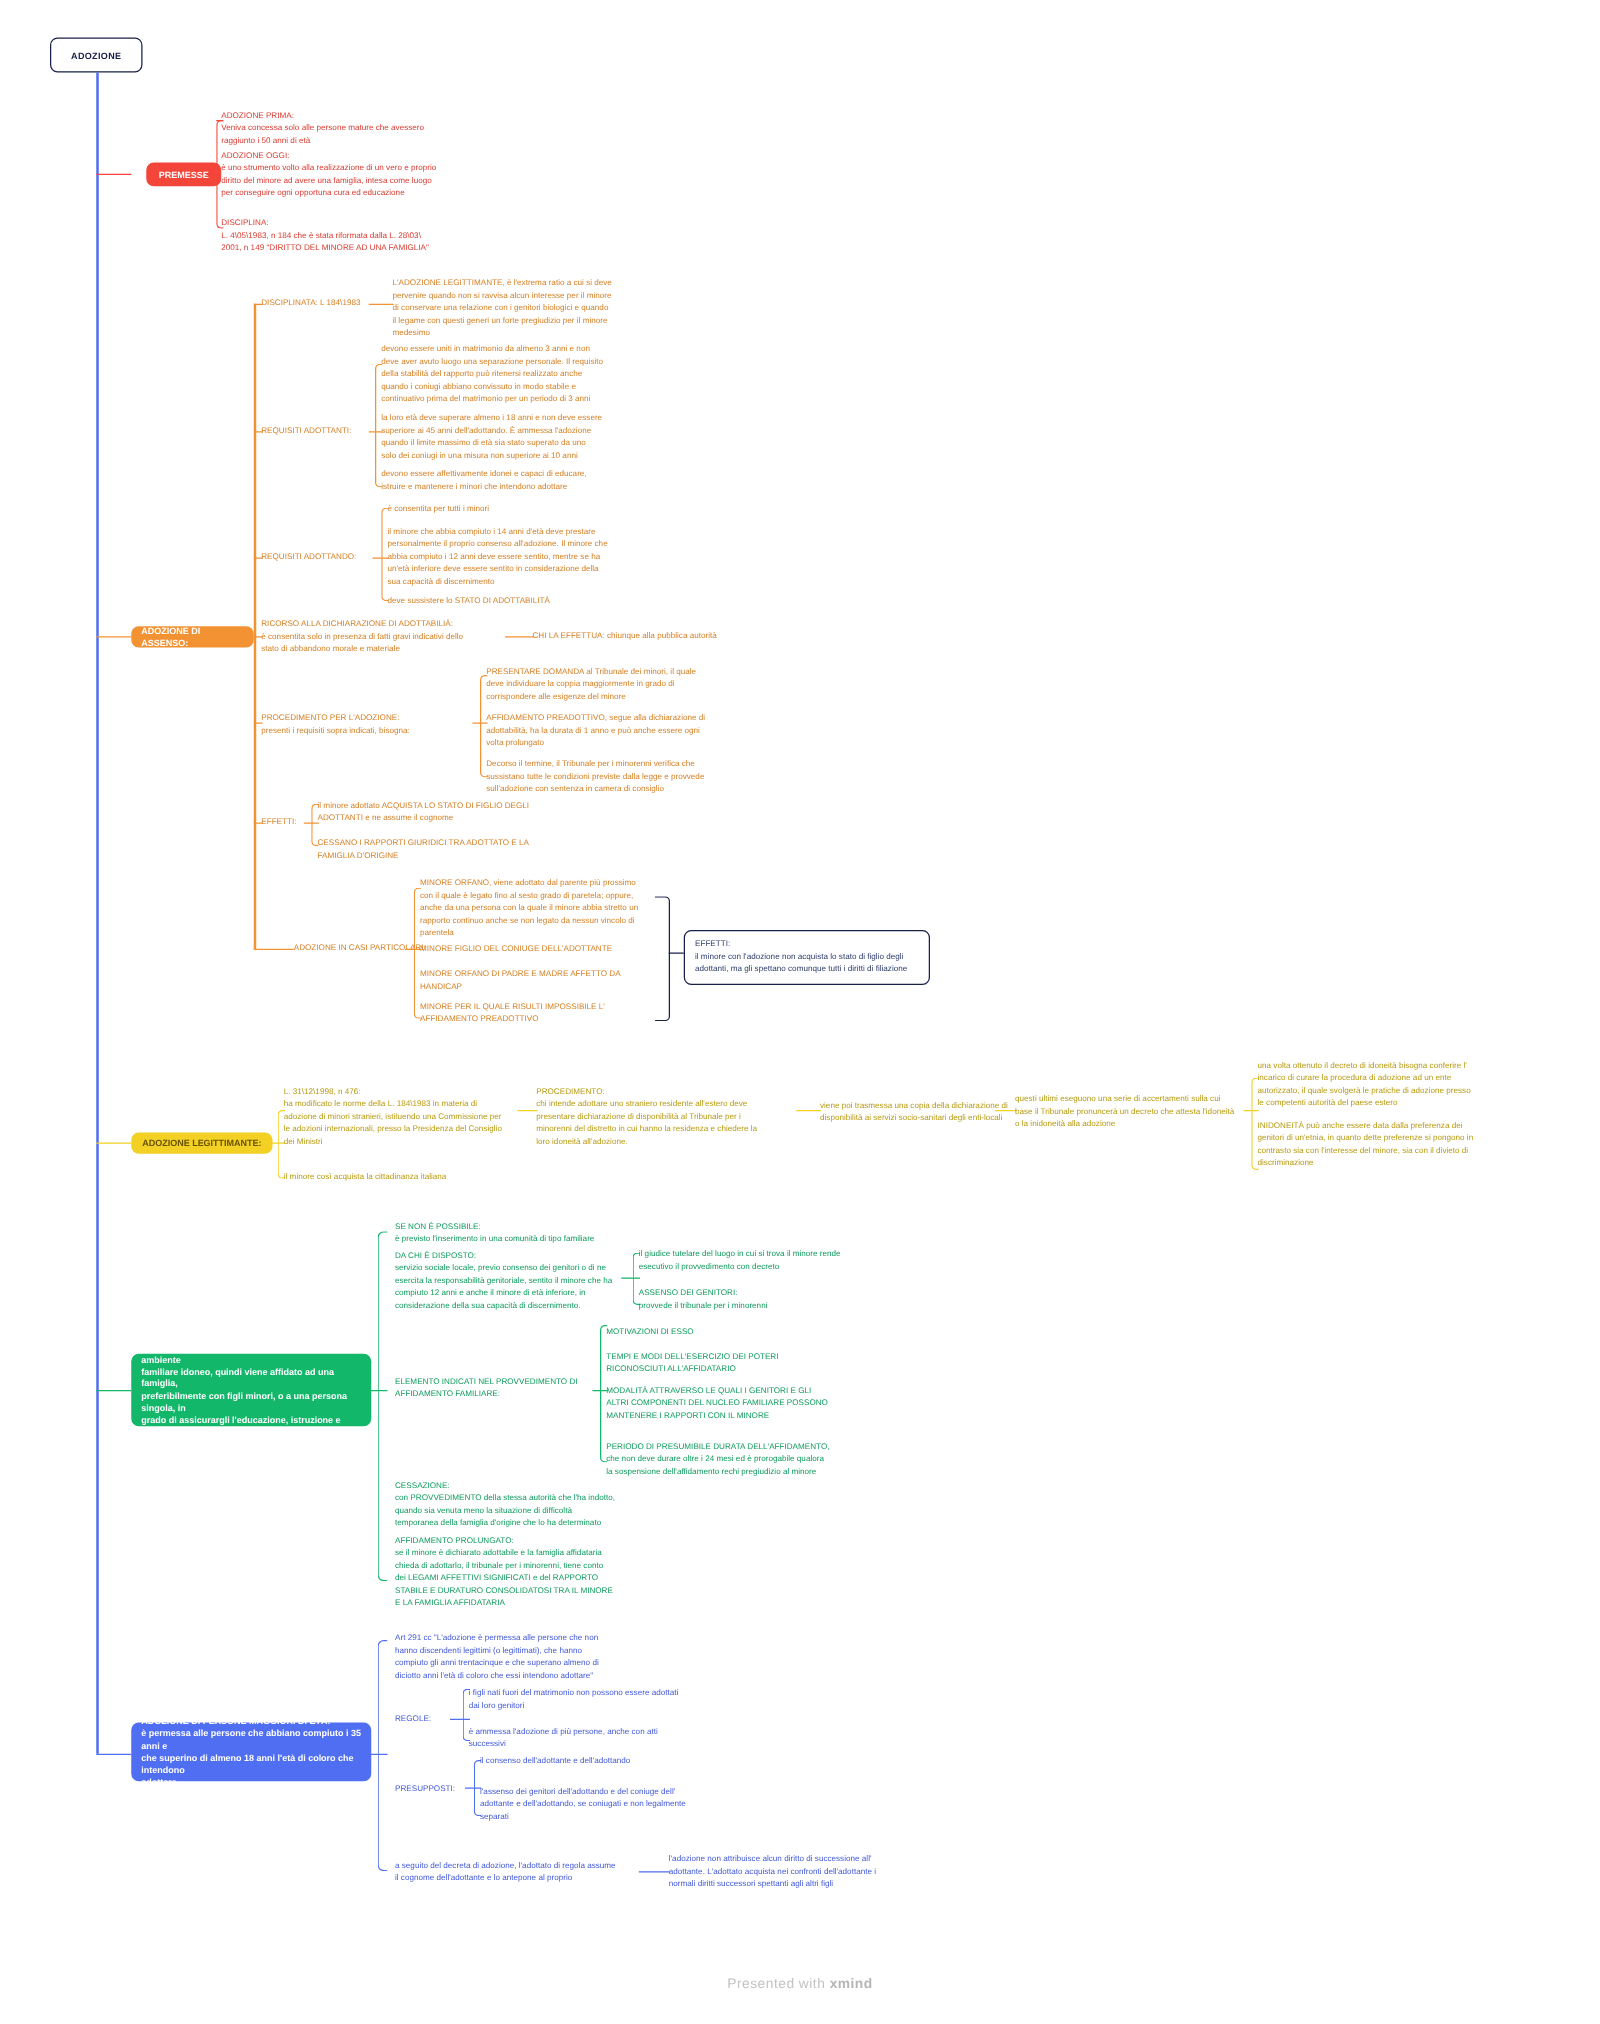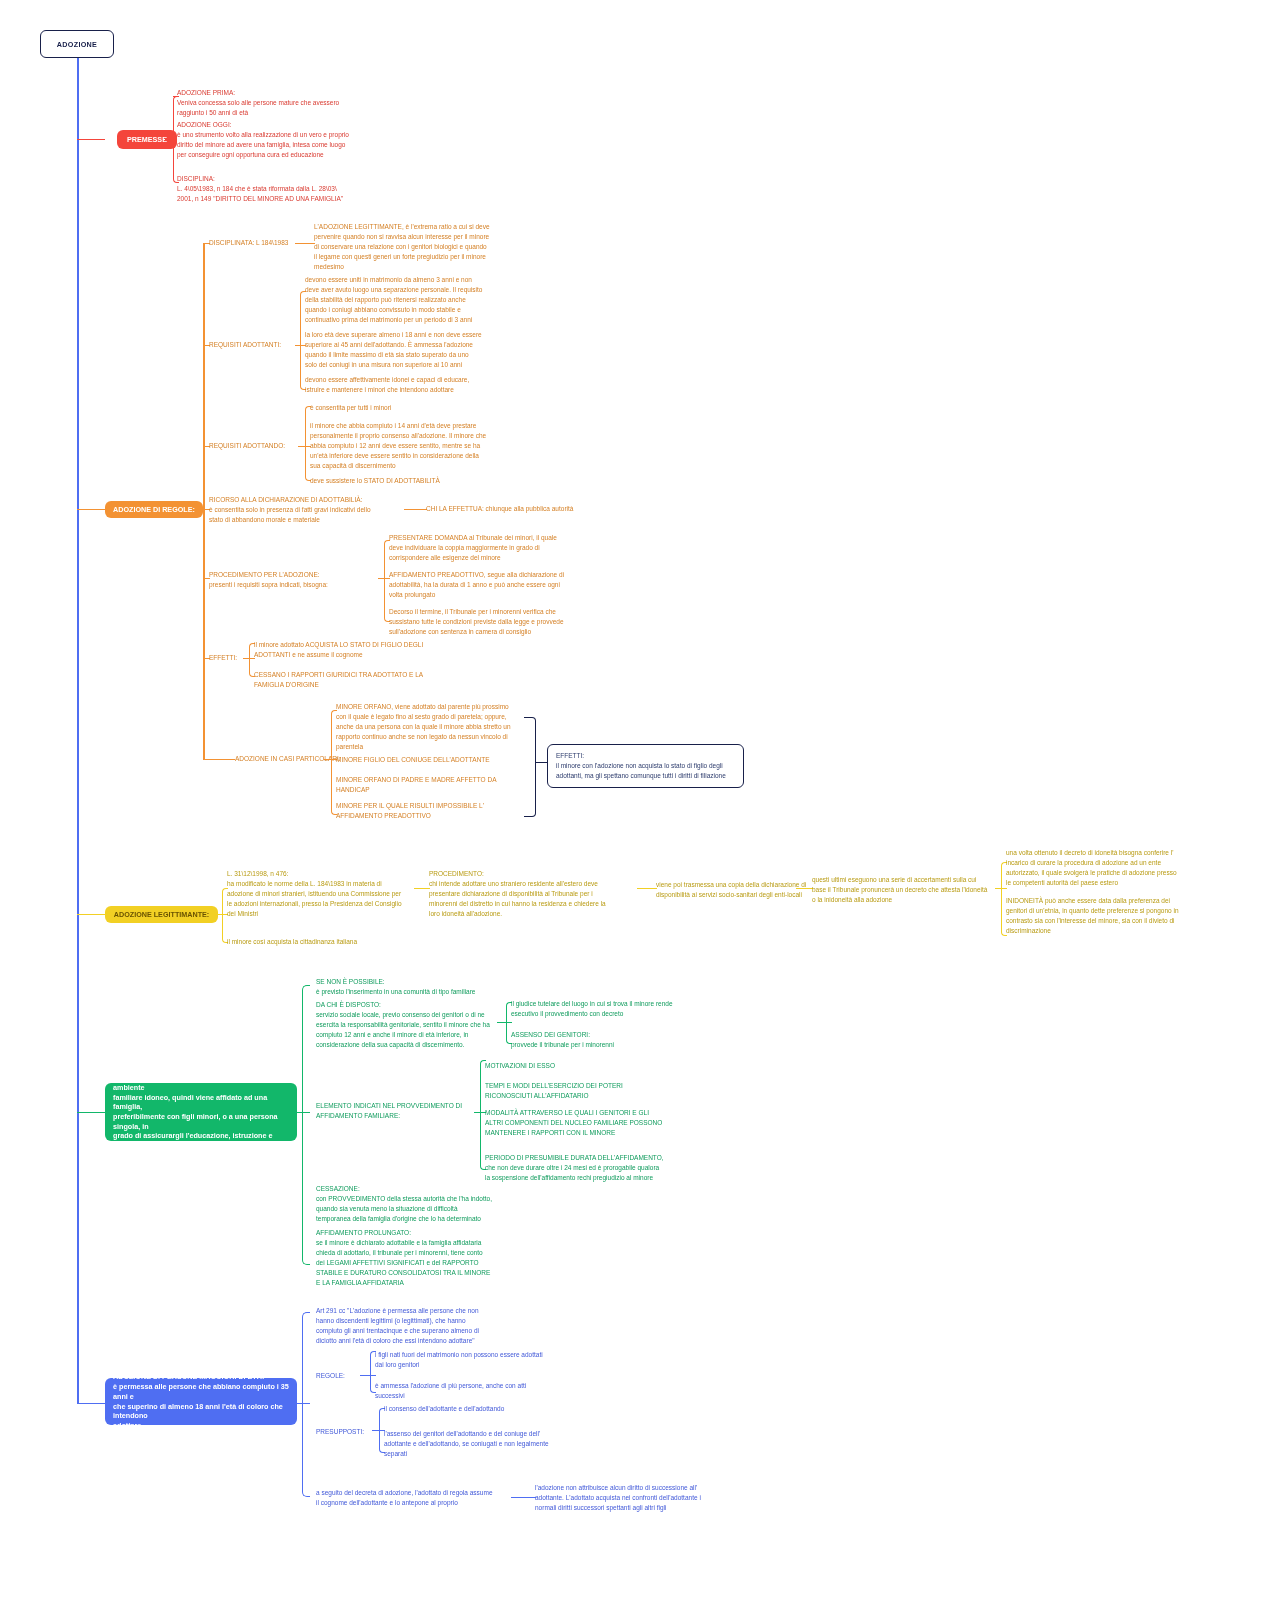--- a/index.html
+++ b/index.html
@@ -76,21 +76,21 @@
   <div class="node t t-red txt" style="left:177px;top:120px;width:210px;">ADOZIONE OGGI:
 è uno strumento volto alla realizzazione di un vero e proprio
 diritto del minore ad avere una famiglia, intesa come luogo
 per conseguire ogni opportuna cura ed educazione</div>
   <div class="node t t-red txt" style="left:177px;top:174px;width:215px;">DISCIPLINA:
 L. 4\05\1983, n 184 che è stata riformata dalla L. 28\03\
 2001, n 149 "DIRITTO DEL MINORE AD UNA FAMIGLIA"</div>
 
   <div class="ln hline" style="left:77px;top:509px;width:28px;background:#f39233;"></div>
   <div class="node pill pill-orange center" style="left:105px;top:501px;width:98px;height:17px;">
-    <span>ADOZIONE DI REGOLE:</span>
+    <span>ADOZIONE DI ASSENSO:</span>
   </div>
 
   <div class="ln vline" style="left:203px;top:243px;height:517px;background:#f39233;"></div>
 
   <div class="ln hline" style="left:203px;top:243px;width:7px;background:#f39233;"></div>
   <div class="node t t-orange txt" style="left:209px;top:238px;width:100px;">DISCIPLINATA: L 184\1983</div>
   <div class="ln hline" style="left:295px;top:243px;width:20px;background:#f39233;"></div>
   <div class="node t t-orange txt" style="left:314px;top:222px;width:220px;">L'ADOZIONE LEGITTIMANTE, è l'extrema ratio a cui si deve
 pervenire quando non si ravvisa alcun interesse per il minore
 di conservare una relazione con i genitori biologici e quando
@@ -298,14 +298,17 @@
 adottante e dell'adottando, se coniugati e non legalmente
 separati</div>
 
   <div class="node t t-blue txt" style="left:316px;top:1488px;width:200px;">a seguito del decreta di adozione, l'adottato di regola assume
 il cognome dell'adottante e lo antepone al proprio</div>
   <div class="ln hline" style="left:511px;top:1497px;width:25px;background:#4f6ef2;"></div>
   <div class="node t t-blue txt" style="left:535px;top:1483px;width:210px;">l'adozione non attribuisce alcun diritto di successione all'
 adottante. L'adottato acquista nei confronti dell'adottante i
 normali diritti successori spettanti agli altri figli</div>
 
+  <div class="footer">
+    <span>Presented with </span><b>xmind</b>
+  </div>
 
 </div>
 
 </body></html>

